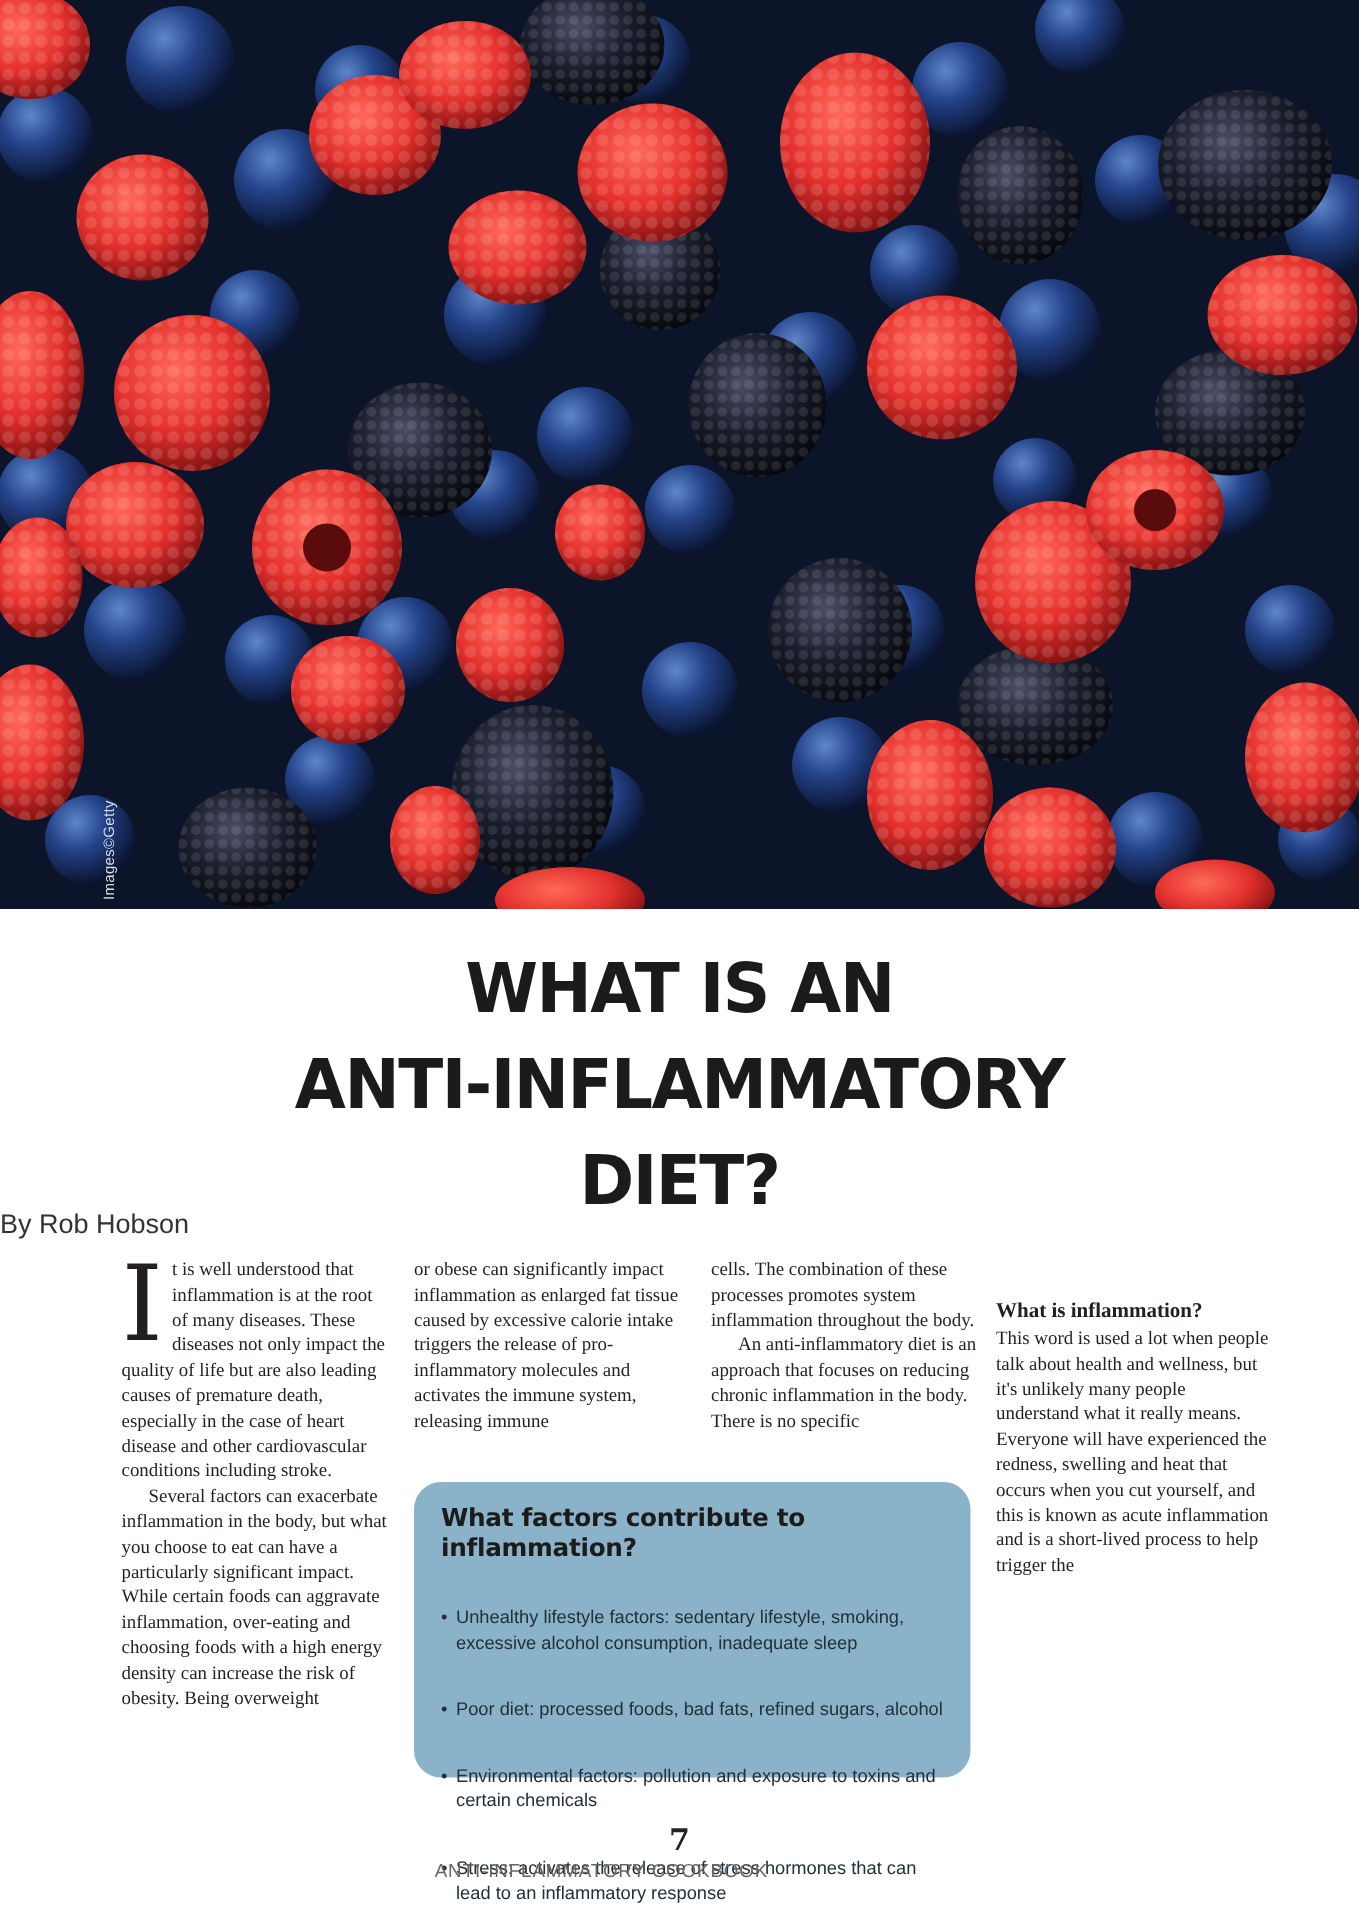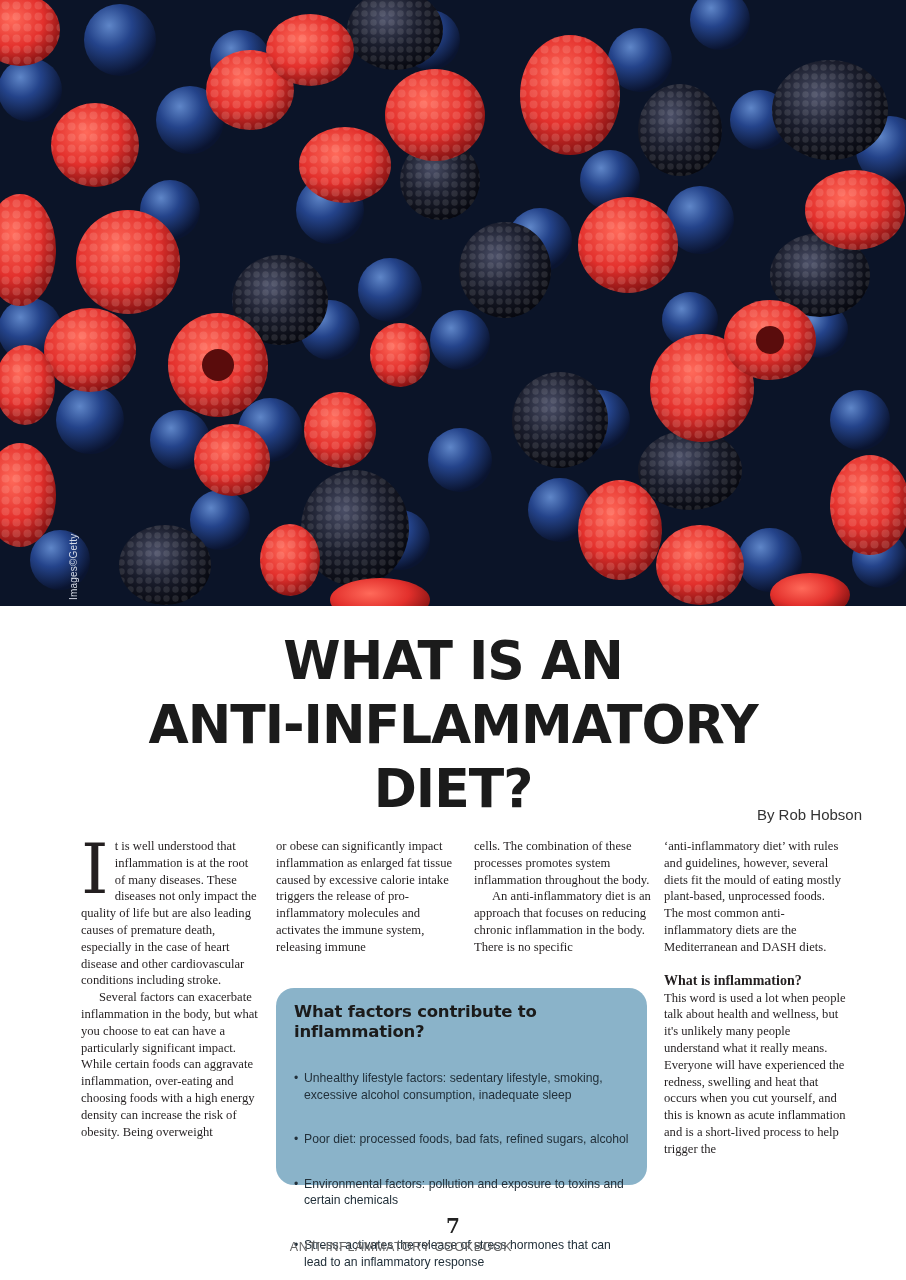--- a/index.html
+++ b/index.html
@@ -7,36 +7,36 @@
   body { position: relative; font-family: "Liberation Serif", serif; color: #231f20; }
 
   
   .hero { position: absolute; left: 0; top: 0; width: 906px; height: 606px; background: #0b1428; overflow: hidden; }
   .hero svg { position: absolute; left: 0; top: 0; }
   .credit { position: absolute; left: 68px; top: 600px; transform: rotate(-90deg); transform-origin: left top;
             font-family: "Liberation Sans", sans-serif; font-size: 10px; color: #d6dbe6; letter-spacing: 0.2px; white-space: nowrap; }
 
   
   .title { position: absolute; left: 0; top: 628px; width: 906px; text-align: center;
-           font-family: "DejaVu Sans", sans-serif; font-weight: 900; font-size: 52px; line-height: 64px;
+           font-family: "DejaVu Sans", sans-serif; font-weight: 900; font-size: 44px; line-height: 64px;
            color: #1b1b1b; letter-spacing: -1px; }
   .title .line { display: block; transform: scaleY(1.04); }
-  .byline { position: absolute; left: 0; top: 806px; width: 862px; text-align: right;
-            font-family: "Liberation Sans", sans-serif; font-size: 15px; color: #333; }
+  .byline { position: absolute; left: 0; top: 806px; width: 862px; text-align: left;
+            font-family: "Liberation Sans", sans-serif; font-size: 18px; color: #333; }
 
   
   .col { position: absolute; font-size: 12.6px; line-height: 16.8px; color: #231f20; }
   .col p { text-align: left; }
   .col p.indent { text-indent: 18px; }
   .c1 { left: 81px; top: 838px; width: 178px; }
   .c2 { left: 276px; top: 838px; width: 178px; }
   .c3 { left: 474px; top: 838px; width: 180px; }
   .c4 { left: 664px; top: 838px; width: 182px; }
   .dropcap { float: left; font-family: "DejaVu Serif", serif; font-size: 70px; line-height: 58px; margin: 2px 6px 0 0; color: #231f20; }
-  .subhead { font-weight: bold; font-size: 14px; margin-top: 16px; line-height: 18px; }
+  .subhead { font-weight: bold; font-size: 14px; margin-top: 28px; line-height: 18px; }
 
   
   .callout { position: absolute; left: 276px; top: 988px; width: 371px; height: 197px; background: #8ab3c9;
              border-radius: 18px; padding: 14px 18px 0 18px; font-family: "Liberation Sans", sans-serif; }
   .callout h3 { font-family: "DejaVu Sans", sans-serif; font-weight: bold; font-size: 16.5px; line-height: 20px; color: #1b1b1b; margin-bottom: 10px; letter-spacing: -0.2px; }
   .callout ul { list-style: none; }
   .callout li { font-size: 12.2px; line-height: 16.6px; color: #22303a; padding-left: 10px; text-indent: -10px; margin-top: 28px; }
   .callout li .bullet { display: inline-block; width: 10px; text-indent: 0; }
 
   
@@ -207,21 +207,20 @@
 <div class="col c2">
   <p>or obese can significantly impact inflammation as enlarged fat tissue caused by excessive calorie intake triggers the release of pro-inflammatory molecules and activates the immune system, releasing immune</p>
 </div>
 
 <div class="col c3">
   <p>cells. The combination of these processes promotes system inflammation throughout the body.</p>
   <p class="indent">An anti-inflammatory diet is an approach that focuses on reducing chronic inflammation in the body. There is no specific</p>
 </div>
 
 <div class="col c4">
-  <p>‘anti-inflammatory diet’ with rules and guidelines, however, several diets fit the mould of eating mostly plant-based, unprocessed foods. The most common anti-inflammatory diets are the Mediterranean and DASH diets.</p>
   <div class="subhead">What is inflammation?</div>
   <p>This word is used a lot when people talk about health and wellness, but it's unlikely many people understand what it really means. Everyone will have experienced the redness, swelling and heat that occurs when you cut yourself, and this is known as acute inflammation and is a short-lived process to help trigger the</p>
 </div>
 
 <div class="callout">
   <h3>What factors contribute to inflammation?</h3>
   <ul>
     <li><span class="bullet">•</span><span>Unhealthy lifestyle factors: sedentary lifestyle, smoking, excessive alcohol consumption, inadequate sleep</span></li>
     <li><span class="bullet">•</span><span>Poor diet: processed foods, bad fats, refined sugars, alcohol</span></li>
     <li><span class="bullet">•</span><span>Environmental factors: pollution and exposure to toxins and certain chemicals</span></li>

